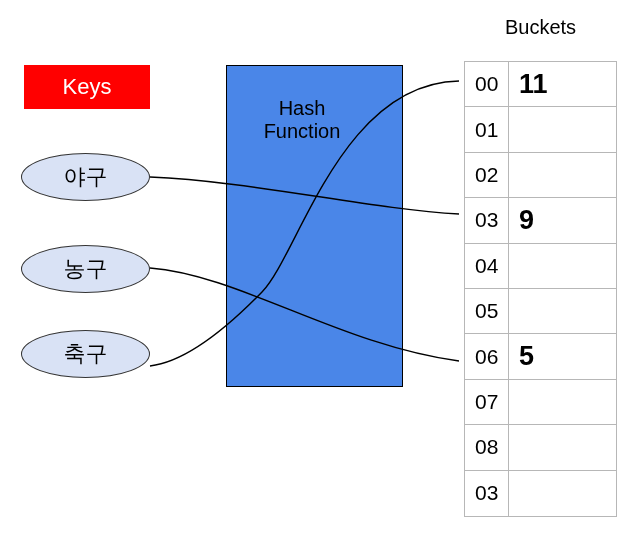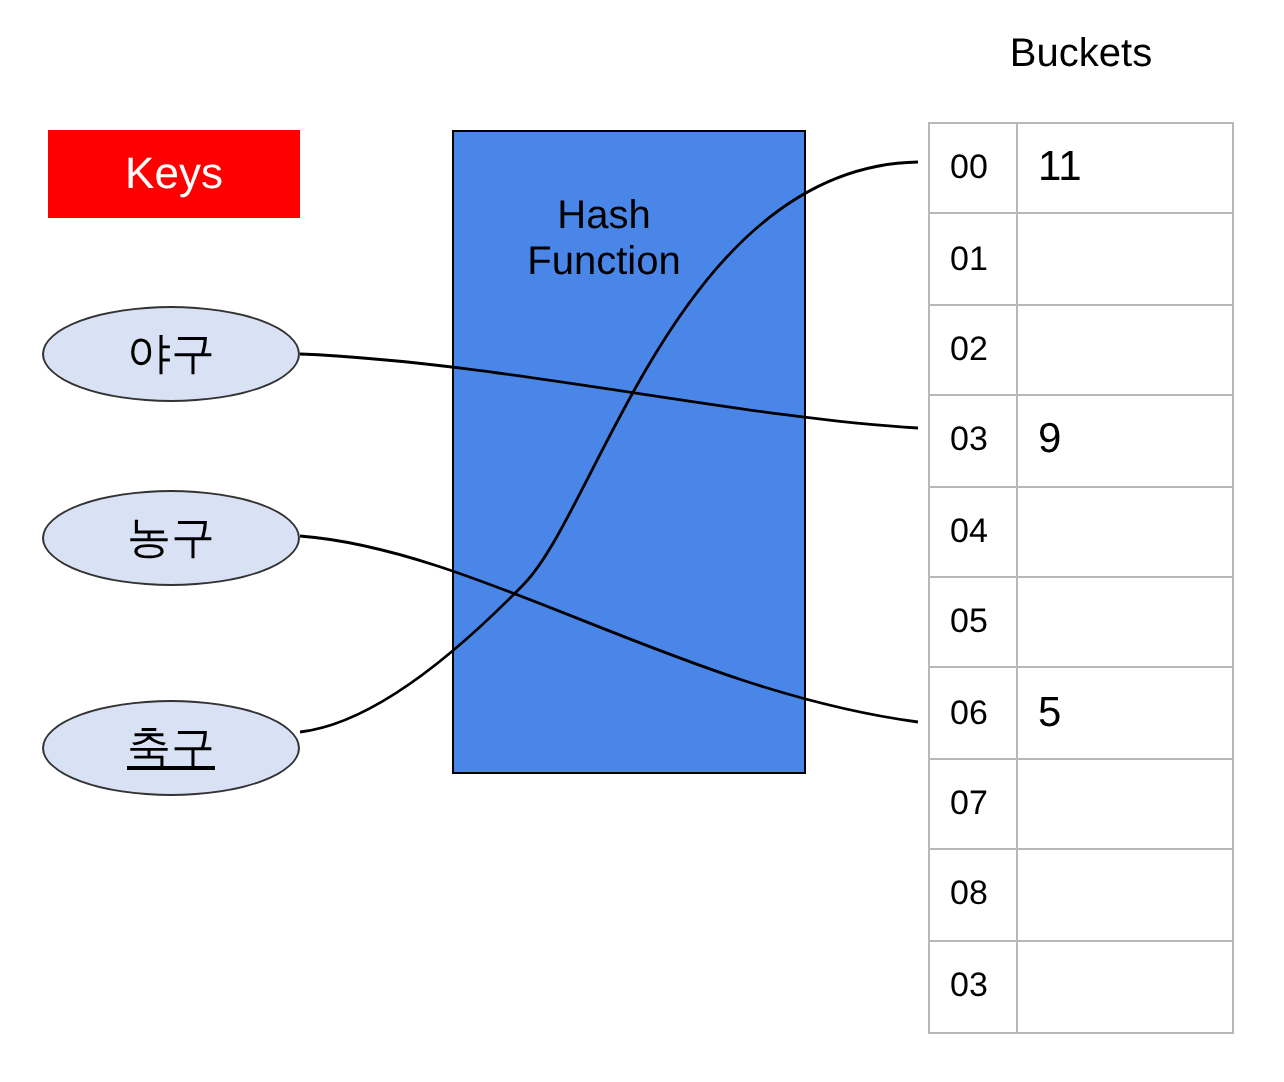--- a/index.html
+++ b/index.html
@@ -17,21 +17,21 @@
     position:absolute; left:21px; width:129px; height:48px;
     border-radius:50%;
     background:var(--ellipse-fill,#d9e2f5);
     border:1.6px solid var(--ellipse-border,#333);
     box-sizing:border-box;
     display:flex; align-items:center; justify-content:center;
     font-size:22px;
   }
   #key-0 { top:153px; }
   #key-1 { top:245px; }
-  #key-2 { top:350px;text-decoration:underline; }
+  #key-2 { top:330px; }
   .hash-box {
     position:absolute; left:226px; top:65px; width:177px; height:322px;
     background:var(--hash-box-fill,#4a86e8);
     border:1.6px solid var(--hash-box-border,#000);
     box-sizing:border-box;
     padding-left:48px;
   }
   .hash-label {
     position:absolute; top:31px; left:25px; width:100px;
     text-align:center; font-size:20px; line-height:23px;
@@ -47,25 +47,26 @@
   }
   .bucket-row {
     display:flex; height:45.4px; box-sizing:border-box;
     border-bottom:1.4px solid var(--table-border,#b7b7b7);
   }
   .bucket-row:last-child { border-bottom:none; }
   .cell-index {
     width:44px; box-sizing:border-box;
     border-right:1.4px solid var(--table-border,#b7b7b7);
     display:flex; align-items:center; padding-left:10px;
-    font-size:17px;
+    font-size:21px;
   }
   .cell-value {
     flex:1; display:flex; align-items:center; padding-left:10px;
-    font-size:21px;
+    font-size:27px;
+    font-weight:bold;
   }
   .connectors {
     position:absolute; left:0; top:0; width:642px; height:541px;
     pointer-events:none;
   }
   .connectors path {
     fill:none; stroke:var(--connector,#000); stroke-width:1.4px;
   }
 </style>
 </head>

